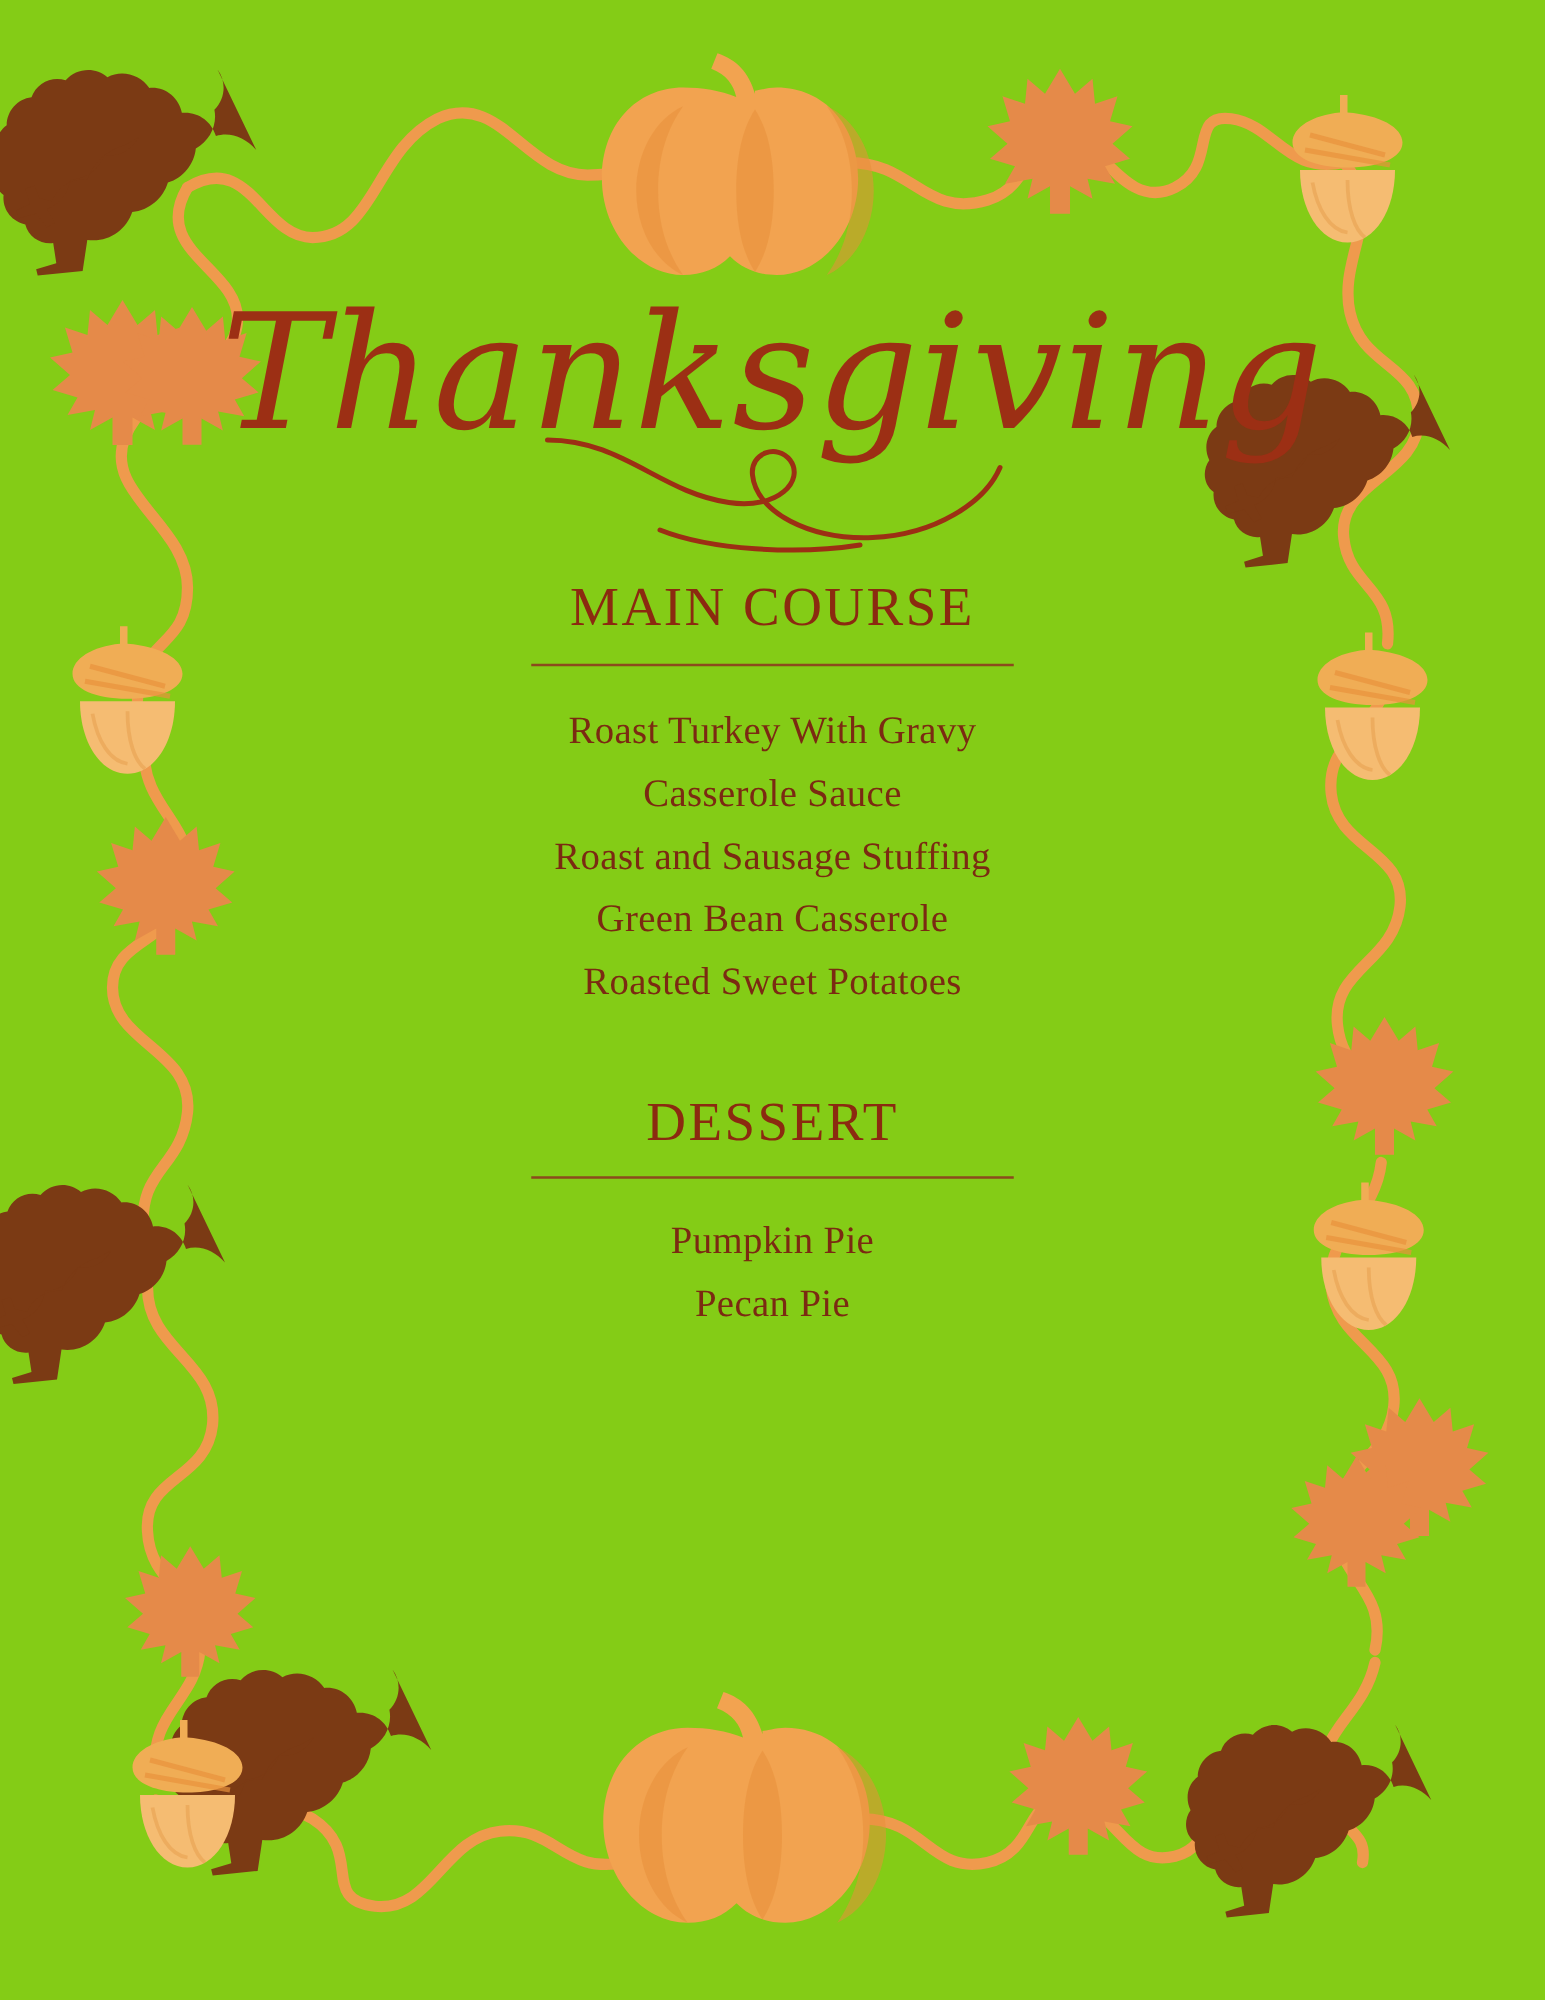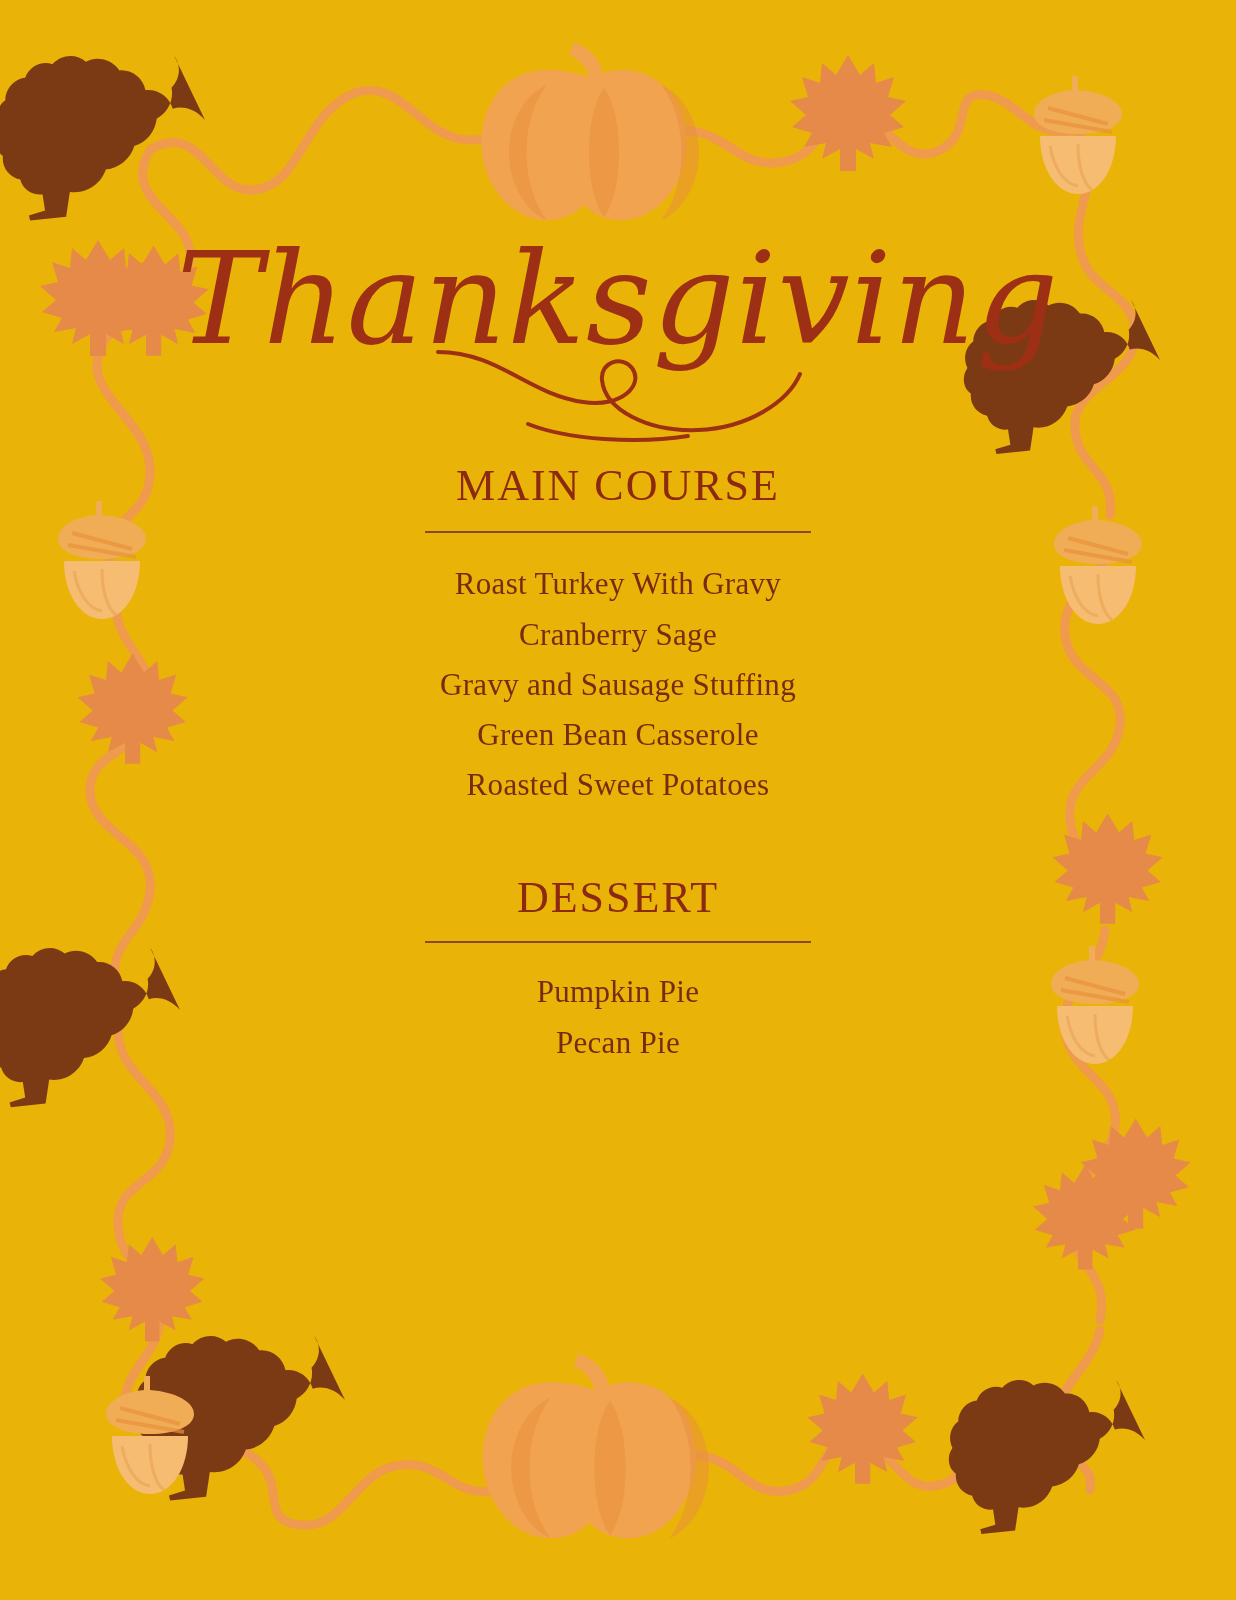--- a/index.html
+++ b/index.html
@@ -11,21 +11,21 @@
     width: 1236px;
     height: 1600px;
     position: relative;
     overflow: hidden;
     font-family: "Liberation Serif", serif;
   }
 
   .page {
     position: absolute;
     inset: 0;
-    background: #eab308;
+    background: #84cc16;
   }
 
   
   .border-art {
     position: absolute;
     inset: 0;
     width: 1236px;
     height: 1600px;
     pointer-events: none;
   }
@@ -227,22 +227,22 @@
         <path d="M30 8 C90 8 120 50 175 58 C215 64 236 40 224 24 C214 11 192 18 194 36 C197 66 240 88 290 86 C340 84 380 58 392 30"></path>
         <path d="M120 80 C160 96 230 100 280 92"></path>
       </g>
     </svg>
 
     <div class="section">
       <h2 class="section-heading">MAIN COURSE</h2>
       <hr class="section-rule">
       <ul class="menu-list">
         <li>Roast Turkey With Gravy</li>
-        <li>Cranberry Sage</li>
-        <li>Gravy and Sausage Stuffing</li>
+        <li>Casserole Sauce</li>
+        <li>Roast and Sausage Stuffing</li>
         <li>Green Bean Casserole</li>
         <li>Roasted Sweet Potatoes</li>
       </ul>
     </div>
 
     <div class="section dessert-block">
       <h2 class="section-heading">DESSERT</h2>
       <hr class="section-rule">
       <ul class="menu-list">
         <li>Pumpkin Pie</li>

